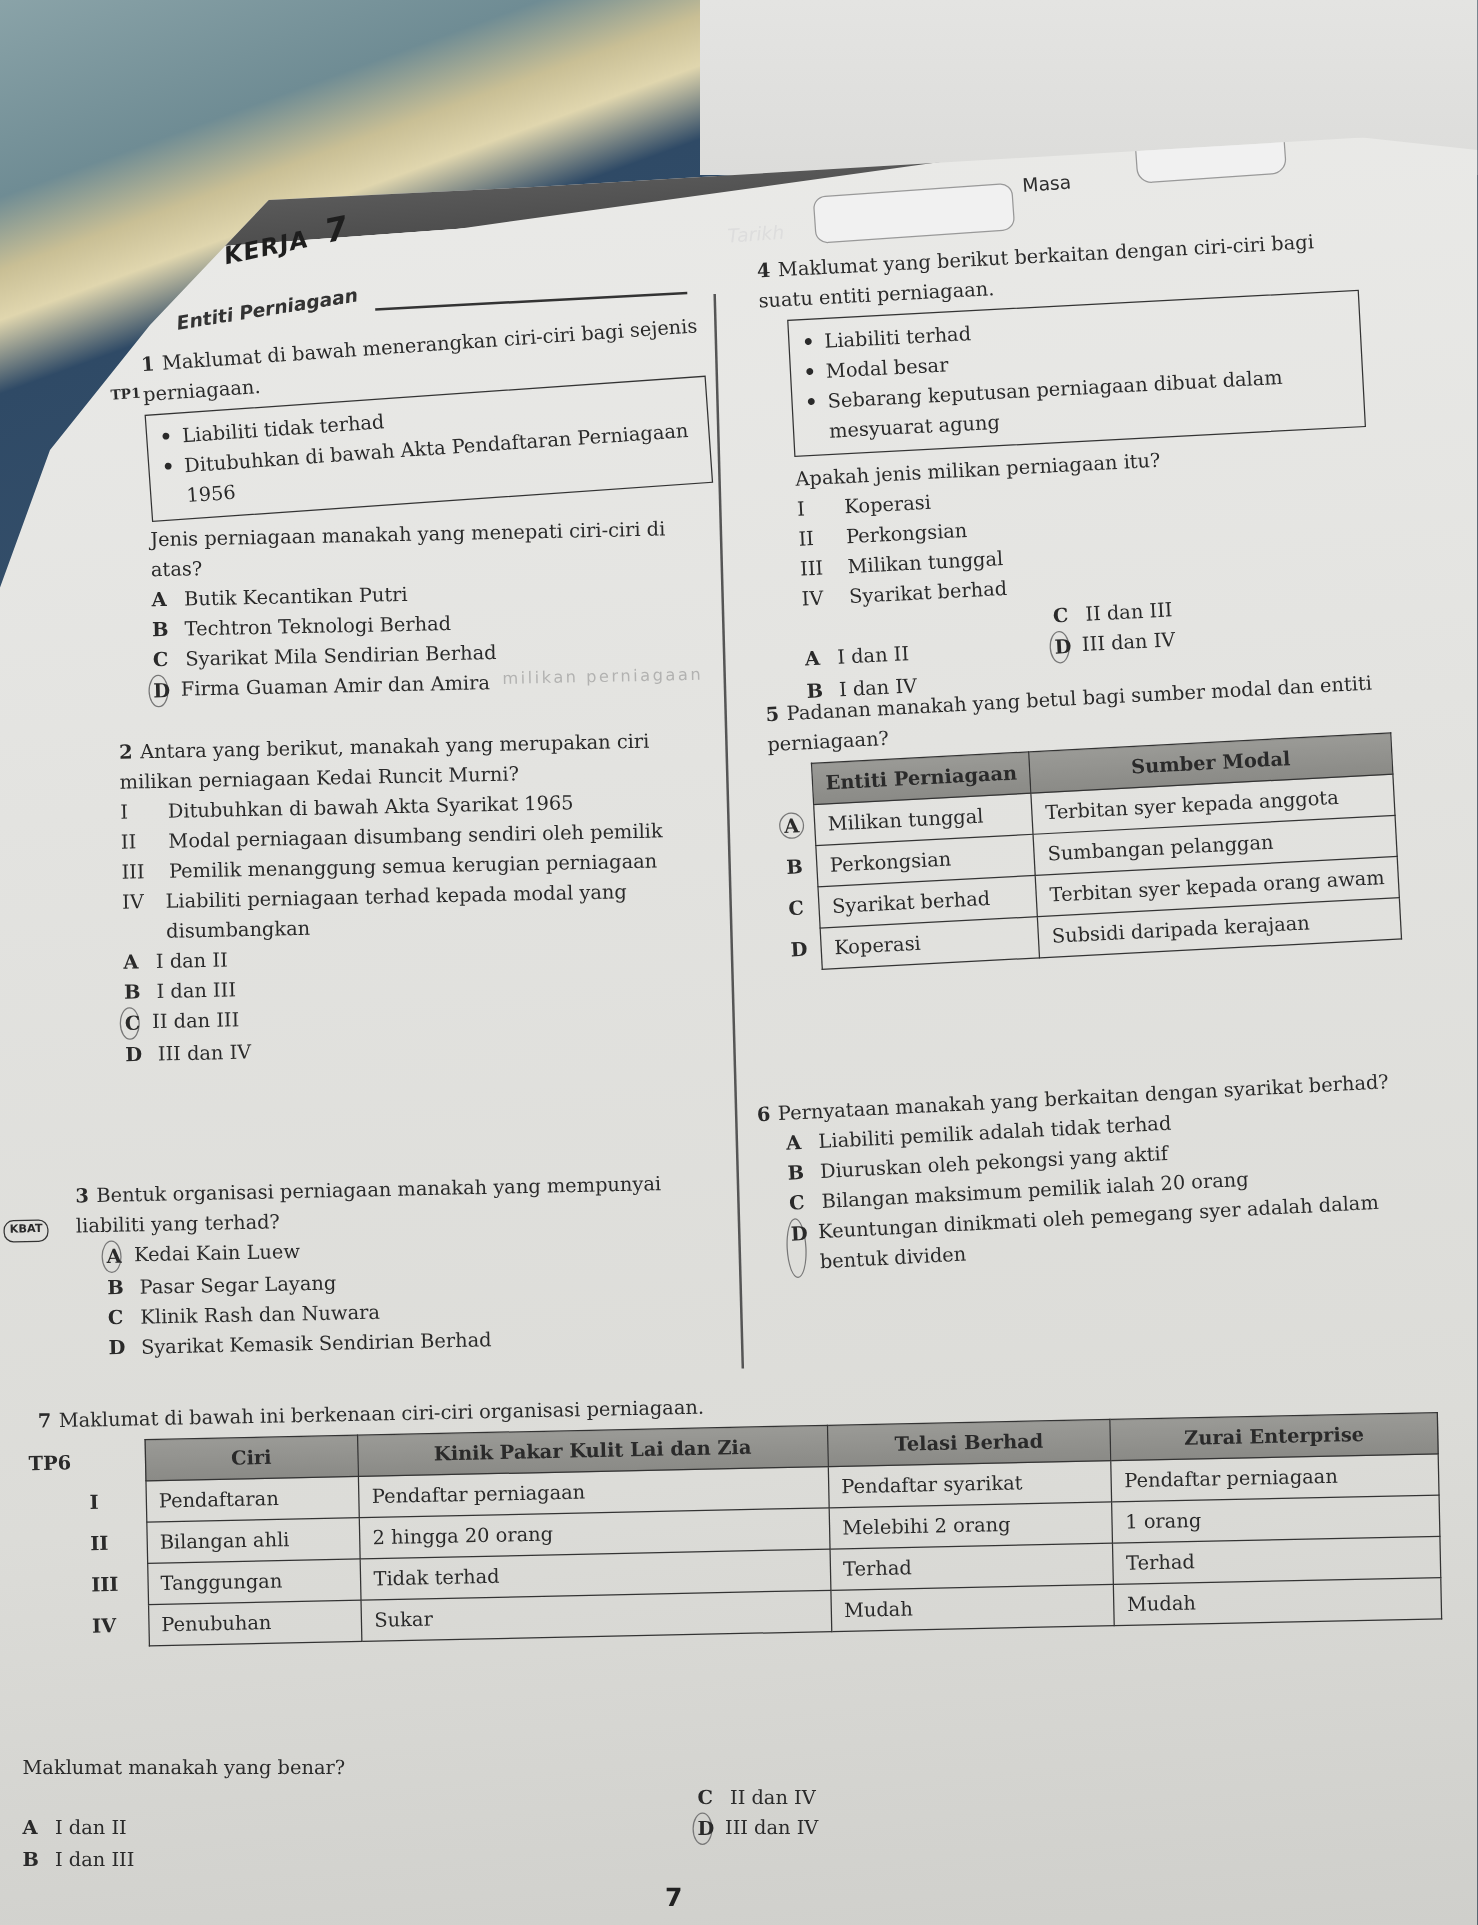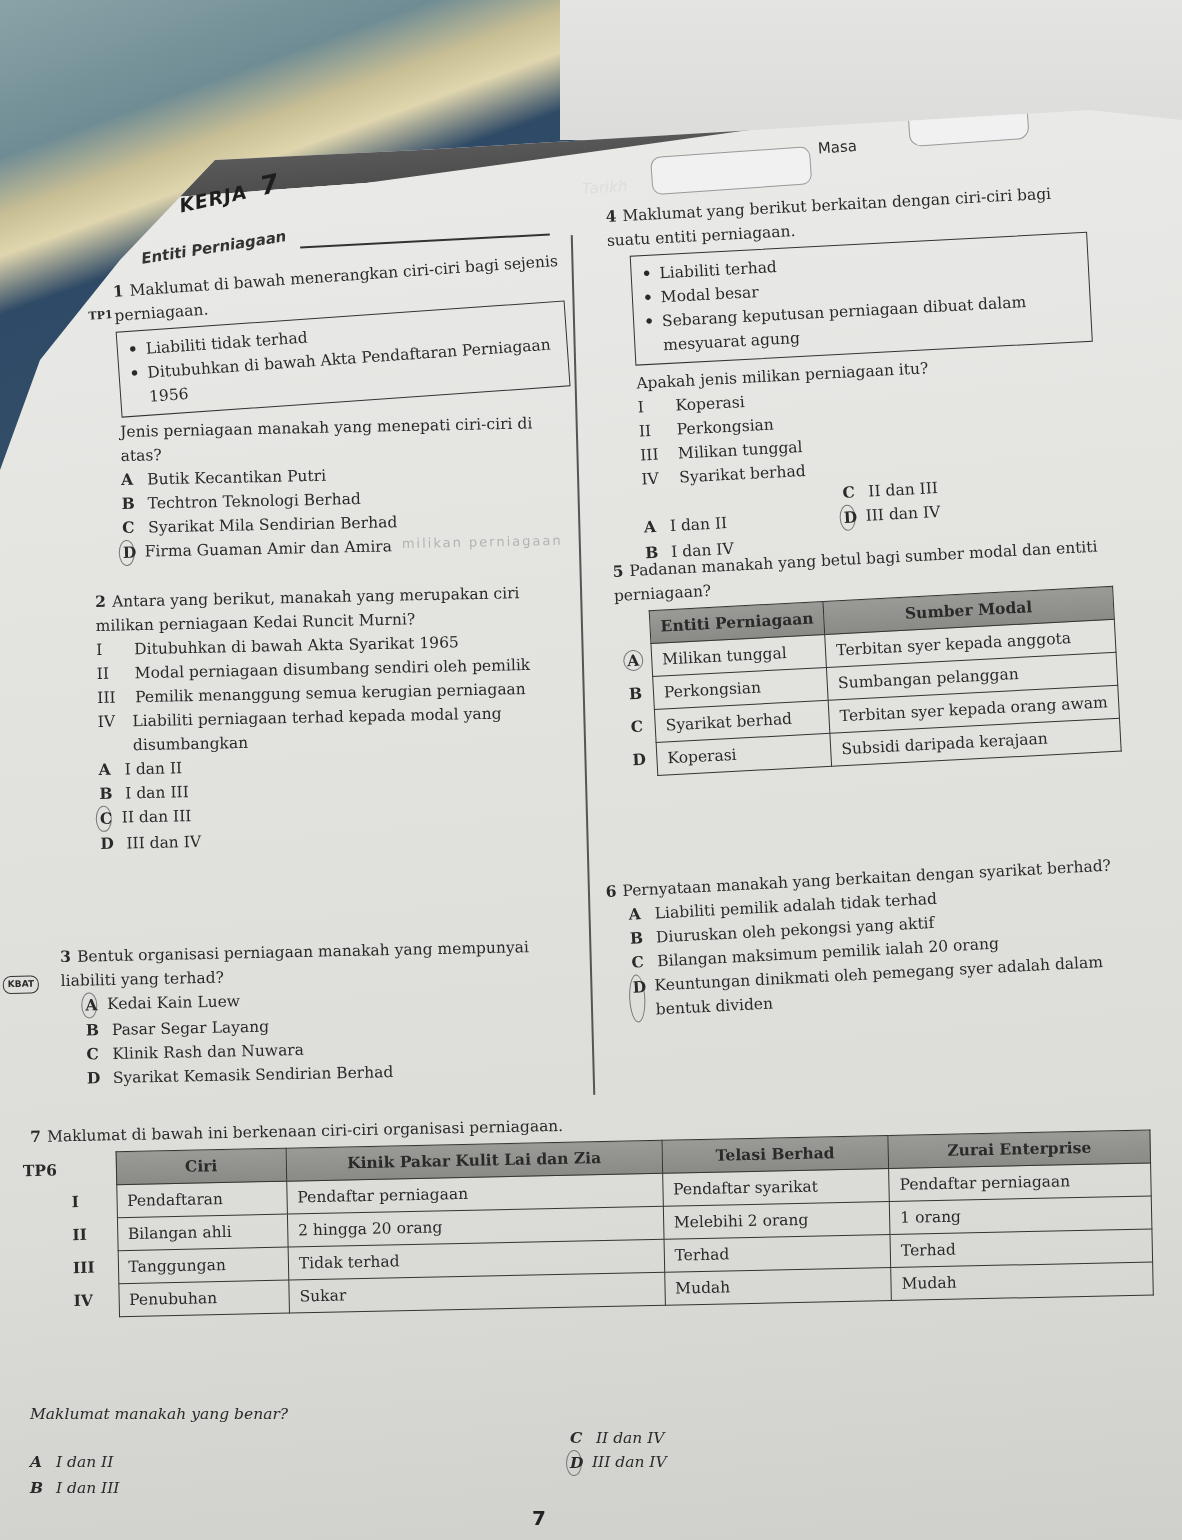--- a/index.html
+++ b/index.html
@@ -314,21 +314,21 @@
         <td class="rowlab">IV</td>
         <td>Penubuhan</td>
         <td>Sukar</td>
         <td>Mudah</td>
         <td>Mudah</td>
       </tr>
     </tbody>
       </table>
   </div>
 
-  <div class="col" style="left:30px; top:1402px; width:700px;font-style:italic;">
+  <div class="col" style="left:18px; top:1402px; width:700px;">
     <div>Maklumat manakah yang benar?</div>
     <div style="display:grid; grid-template-columns: 540px 200px;">
       <div class="opt" style="grid-column:1; grid-row:2;">
           <span class="opt-letter">A</span>
           <span>I dan II</span>
         </div>
       <div class="opt" style="grid-column:1; grid-row:3;">
           <span class="opt-letter">B</span>
           <span>I dan III</span>
         </div>

